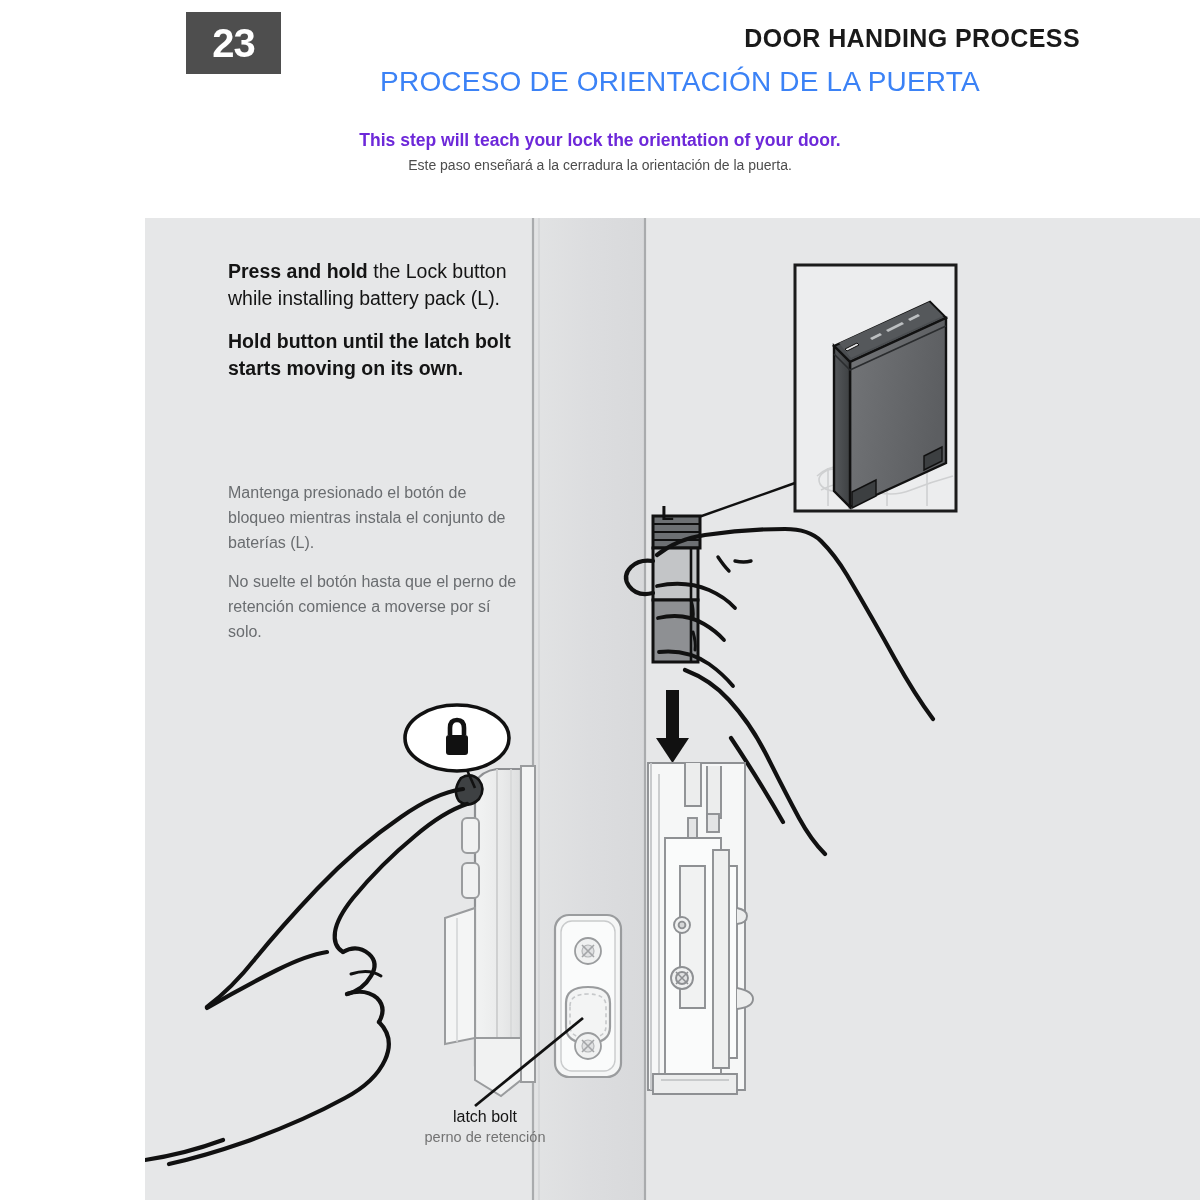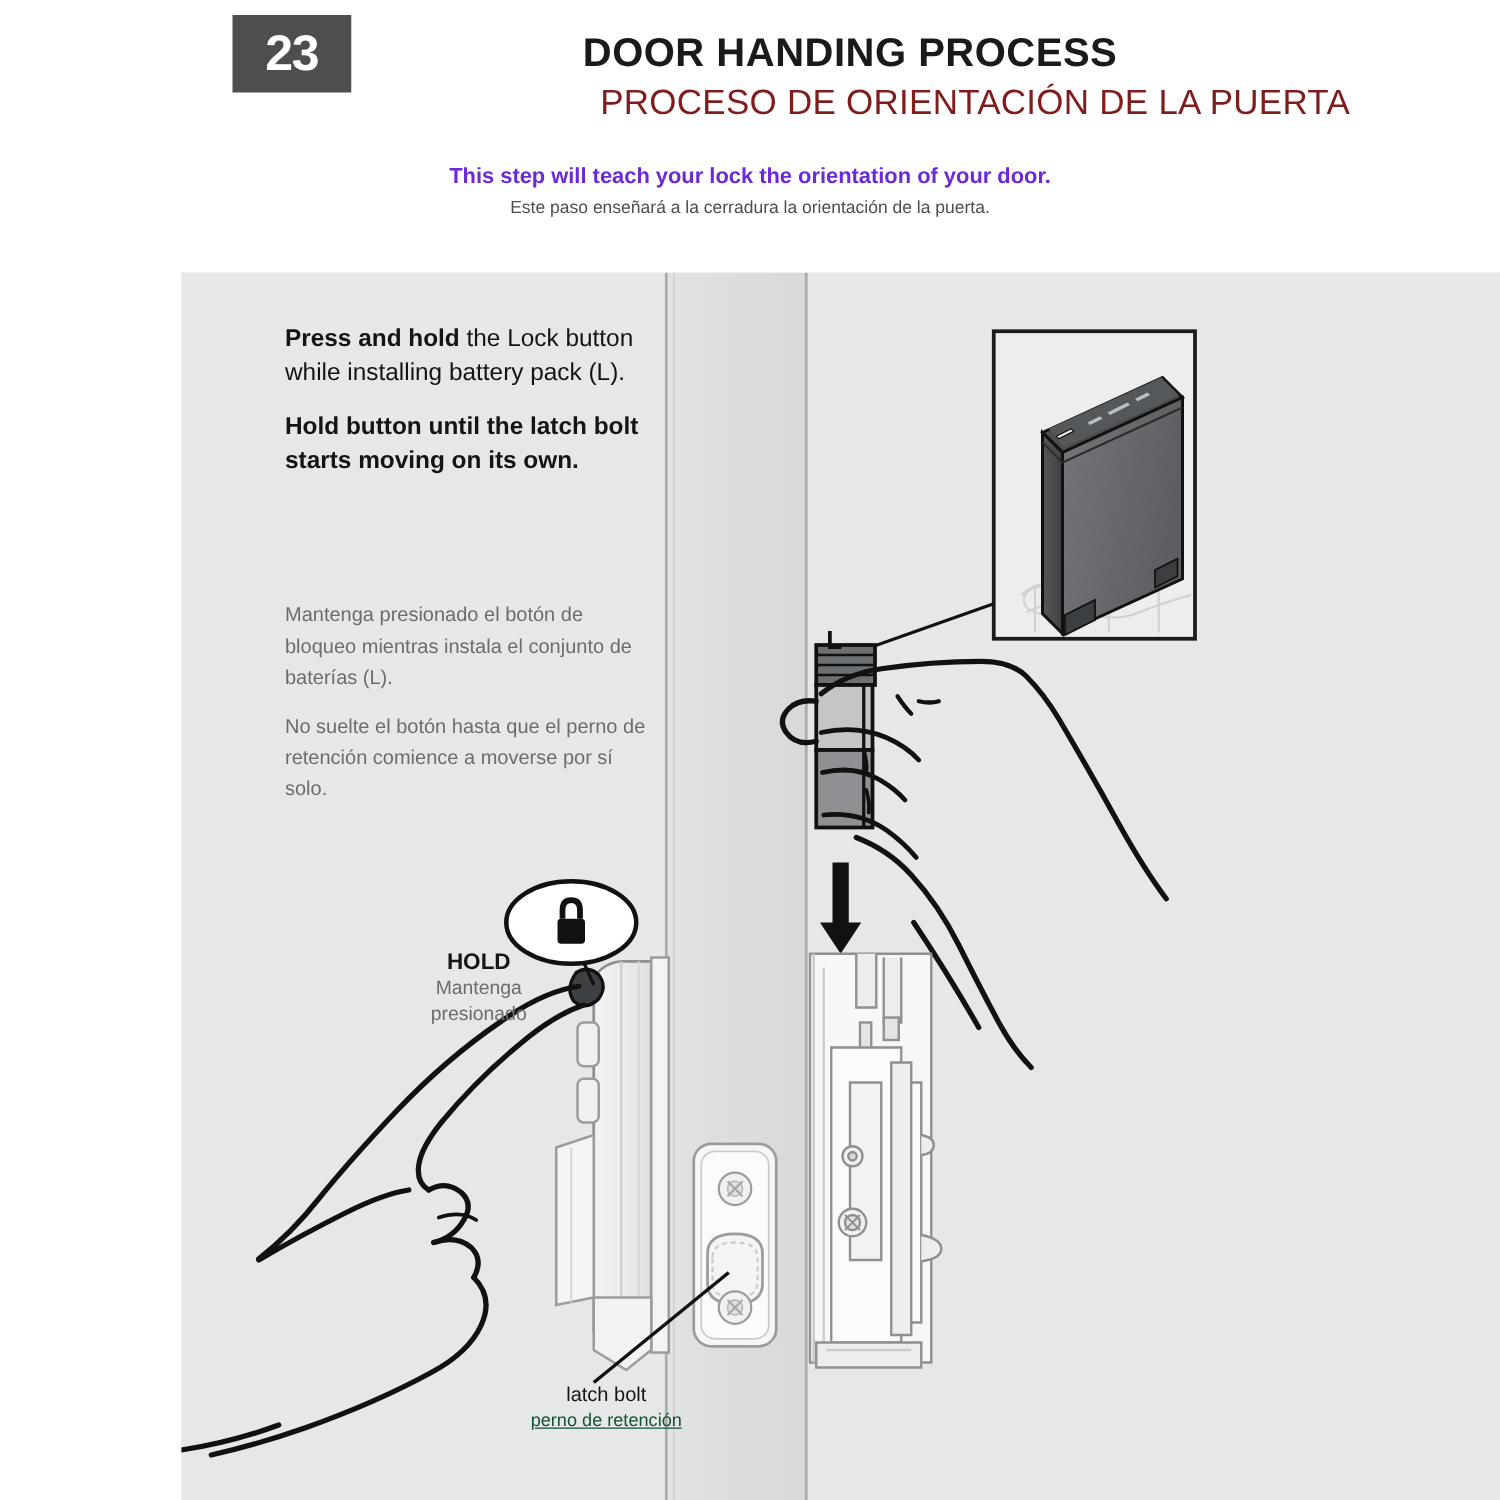--- a/index.html
+++ b/index.html
@@ -15,26 +15,26 @@
   
   #header{position:absolute;left:0;top:0;width:1200px;height:200px;background:#fff;}
   #step-badge{
     position:absolute;left:186px;top:12px;width:95px;height:62px;
     background:#4e4e4e;color:#fff;
     display:flex;align-items:center;justify-content:center;
     font-weight:bold;font-size:40px;letter-spacing:-1px;
     font-family:"Liberation Sans","DejaVu Sans",sans-serif;
   }
   #title-en{
-    position:absolute;left:280px;top:24px;width:800px;text-align:center;
-    font-size:32px;font-weight:bold;color:#1a1a1a;letter-spacing:0.4px;
+    position:absolute;left:280px;top:24px;width:800px;text-align:right;
+    font-size:25px;font-weight:bold;color:#1a1a1a;letter-spacing:0.4px;
   }
   #title-es{
-    position:absolute;left:280px;top:66px;width:800px;text-align:right;
-    font-size:28px;font-weight:normal;color:#7f1d1d;letter-spacing:0.2px;
+    position:absolute;left:280px;top:66px;width:800px;text-align:center;
+    font-size:28px;font-weight:normal;color:#3b82f6;letter-spacing:0.2px;
   }
   #sub-en{
     position:absolute;left:200px;top:130px;width:800px;text-align:center;
     font-size:17.5px;font-weight:bold;color:#6d28d9;
   }
   #sub-es{
     position:absolute;left:200px;top:157px;width:800px;text-align:center;
     font-size:14px;font-weight:normal;color:#4d4d4d;
   }
 
@@ -59,21 +59,21 @@
     font-size:16px;line-height:25px;color:#6a6d70;
   }
   #instr-es p{margin:0 0 14px 0;}
 
   #hold-label{left:173px;top:540px;width:130px;text-align:center;}
   #hold-label .hl-en{font-size:18px;font-weight:bold;color:#141414;line-height:22px;}
   #hold-label .hl-es{font-size:15.5px;color:#6a6d70;line-height:21px;}
 
   #latch-label{left:270px;top:888px;width:140px;text-align:center;}
   #latch-label .ll-en{font-size:16px;font-weight:normal;color:#141414;line-height:21px;}
-  #latch-label .ll-es{font-size:14.5px;color:#14532d;line-height:20px;text-decoration:underline;}
+  #latch-label .ll-es{font-size:14.5px;color:#737373;line-height:20px;}
 
   #l-label{left:516px;top:283px;font-size:21px;font-weight:bold;color:#111;}
 </style>
 </head>
 <body>
 
 <div id="page">
 
   <div id="header">
     <div id="step-badge">23</div>
@@ -294,24 +294,20 @@
       <p>
         <span class="b">Hold button until the latch bolt starts moving on its own.</span>
       </p>
     </div>
 
     <div class="ptext" id="instr-es">
       <p>Mantenga presionado el botón de bloqueo mientras instala el conjunto de baterías (L).</p>
       <p>No suelte el botón hasta que el perno de retención comience a moverse por sí solo.</p>
     </div>
 
-    <div class="ptext" id="hold-label">
-      <div class="hl-en">HOLD</div>
-      <div class="hl-es">Mantenga presionado</div>
-    </div>
 
     <div class="ptext" id="latch-label">
       <div class="ll-en">latch bolt</div>
       <div class="ll-es">perno de retención</div>
     </div>
 
     <div class="ptext" id="l-label">L</div>
 
   </div>
 </div>

